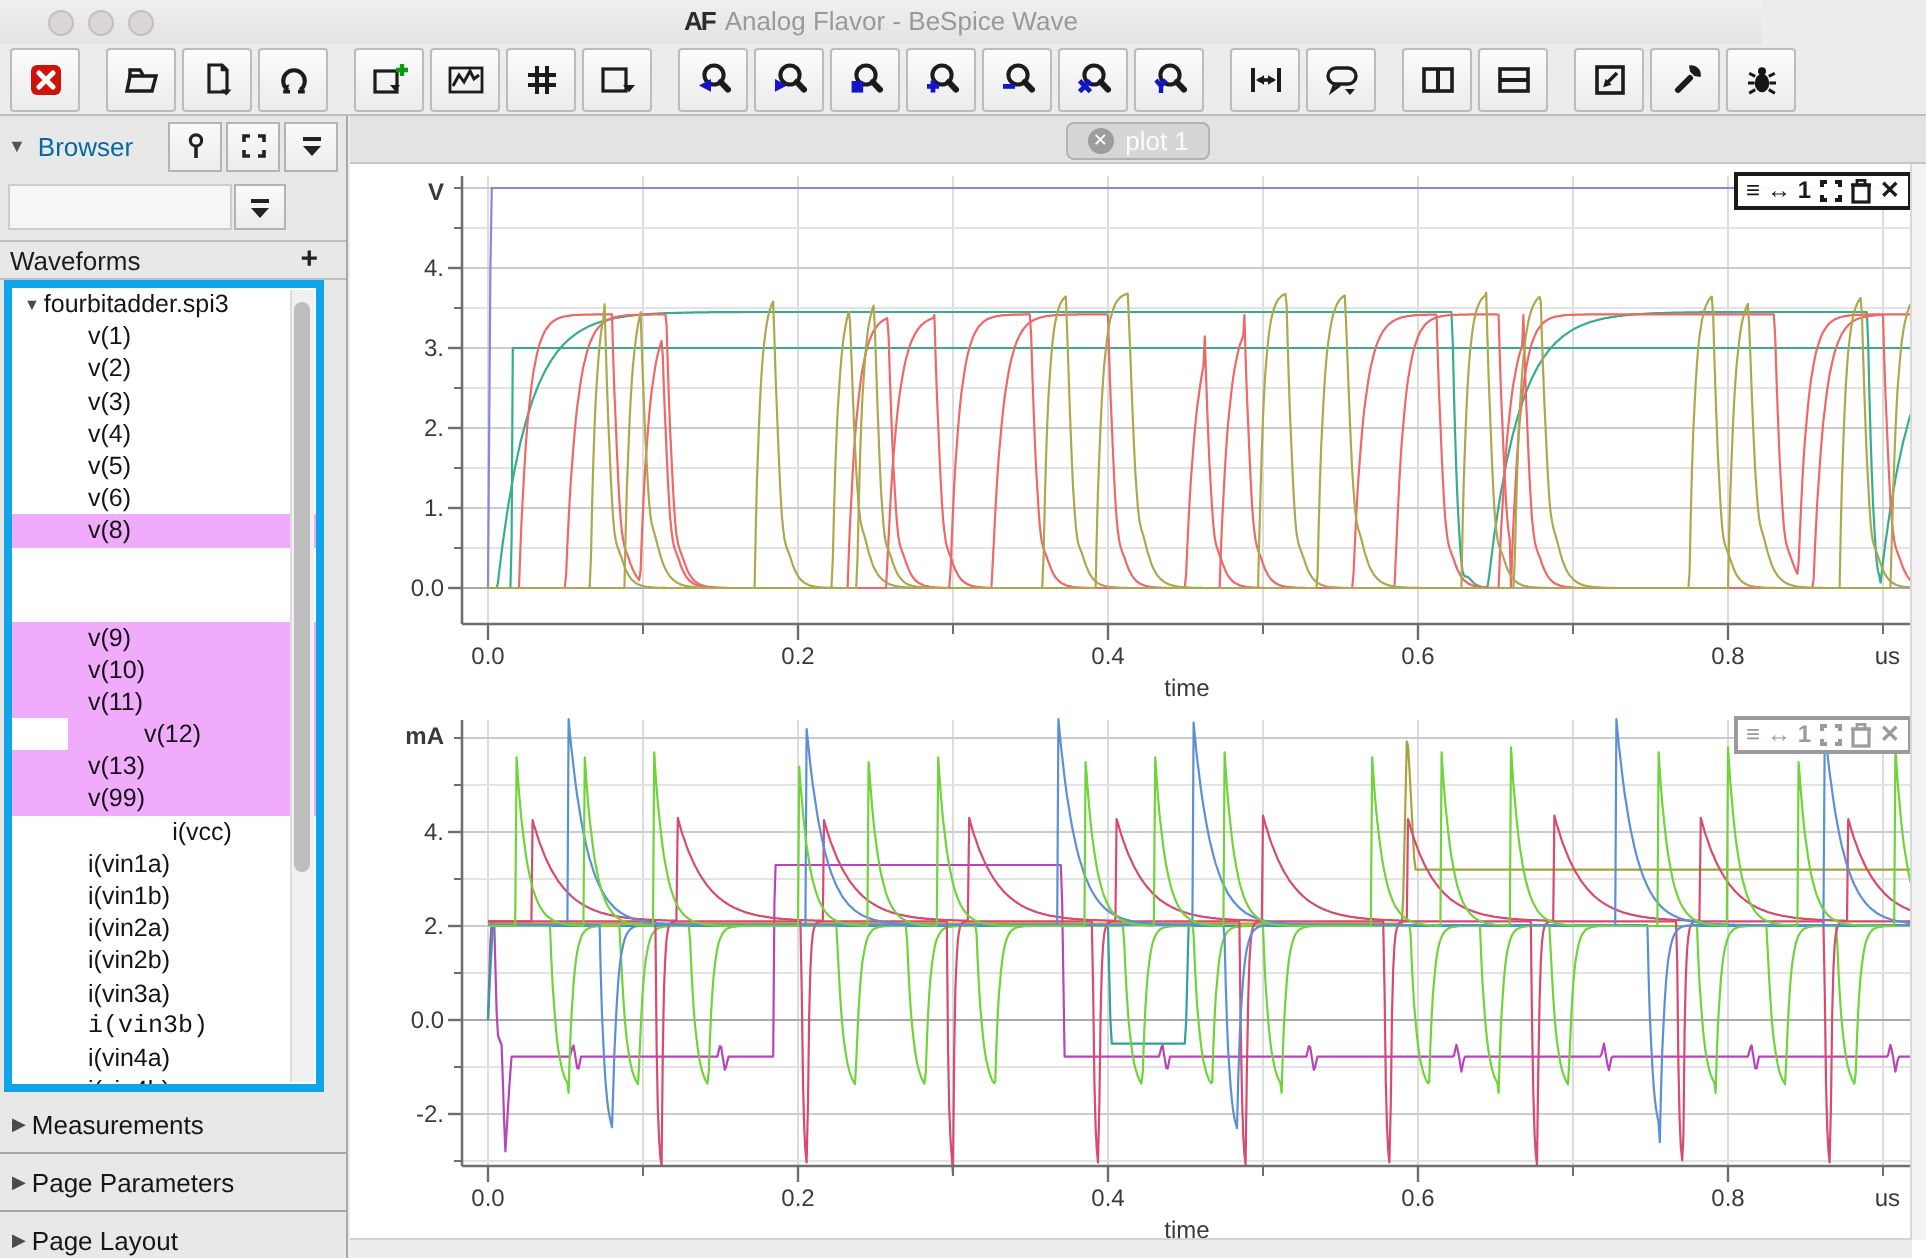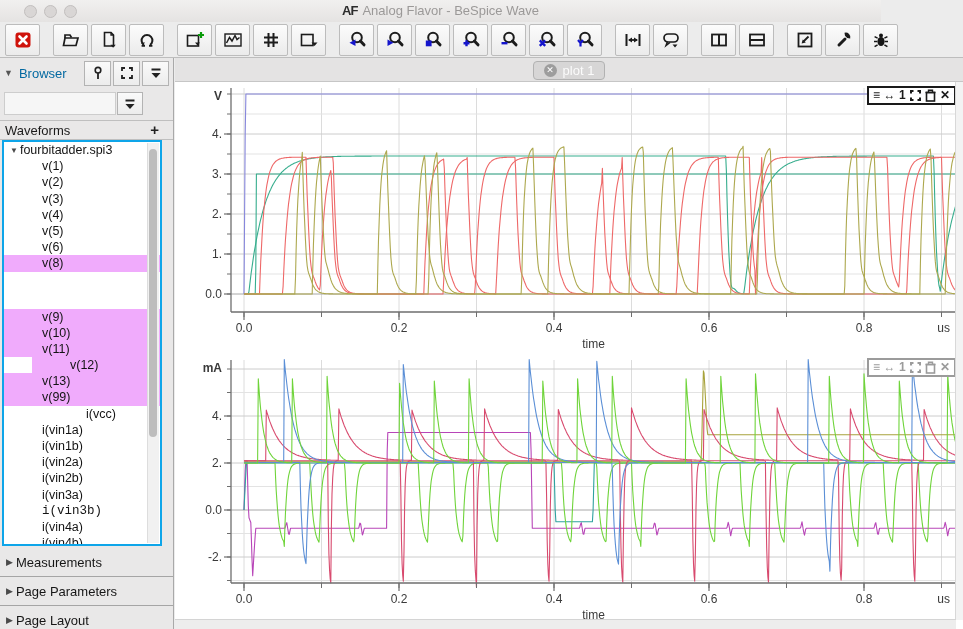--- a/index.html
+++ b/index.html
@@ -32,21 +32,21 @@
   .filter-row{position:absolute;left:0;top:30px;width:100%;height:32px;}
   .filter-box{position:absolute;left:4px;top:4px;width:112px;height:23px;background:#f6f6f6;
     border:1px solid #cdcdcd;box-sizing:border-box;}
   .filter-btn{position:absolute;left:117px;top:4px;width:26px;height:23px;border:1px solid #b3b3b3;
     background:linear-gradient(#fafafa,#ececec);display:flex;align-items:center;justify-content:center;box-sizing:border-box;}
   .wave-header{position:absolute;left:0;top:62px;width:100%;height:20px;border-top:1px solid #bfbfbf;
     border-bottom:1px solid #bfbfbf;box-sizing:border-box;display:flex;align-items:center;}
   .wave-label{font-size:13px;color:#1b1b1b;margin-left:5px;flex:1;}
   .plus-btn{font-size:15px;font-weight:bold;color:#222;margin-right:14px;line-height:18px;}
   .tree{position:absolute;left:2px;top:82px;width:160px;height:406px;background:#ffffff;
-    border:2px solid #0ea5e9;box-sizing:border-box;overflow:hidden;}
+    border:4px solid #0ea5e9;box-sizing:border-box;overflow:hidden;}
   .trow{height:16.2px;line-height:16.2px;font-size:12.5px;color:#141414;white-space:nowrap;}
   .trow.sel{background:#f0abfc;}
   .trow .arrow{font-size:8px;color:#4a4a4a;margin-right:2px;vertical-align:1px;}
   .tscroll{position:absolute;right:1px;top:1px;width:11px;bottom:1px;background:#f1f1f1;border-left:1px solid #ddd;}
   .tthumb{position:absolute;left:1px;top:6px;width:8px;height:72%;background:#bdbdbd;border-radius:4px;}
   .sections{position:absolute;left:0;top:490px;width:100%;}
   .srow{height:28px;display:flex;align-items:center;font-size:13px;color:#161616;}
   .srow + .srow{border-top:1px solid #a5a5a5;}
   .srow .arrow{font-size:9px;color:#4a4a4a;margin:0 3px 0 6px;}
   

